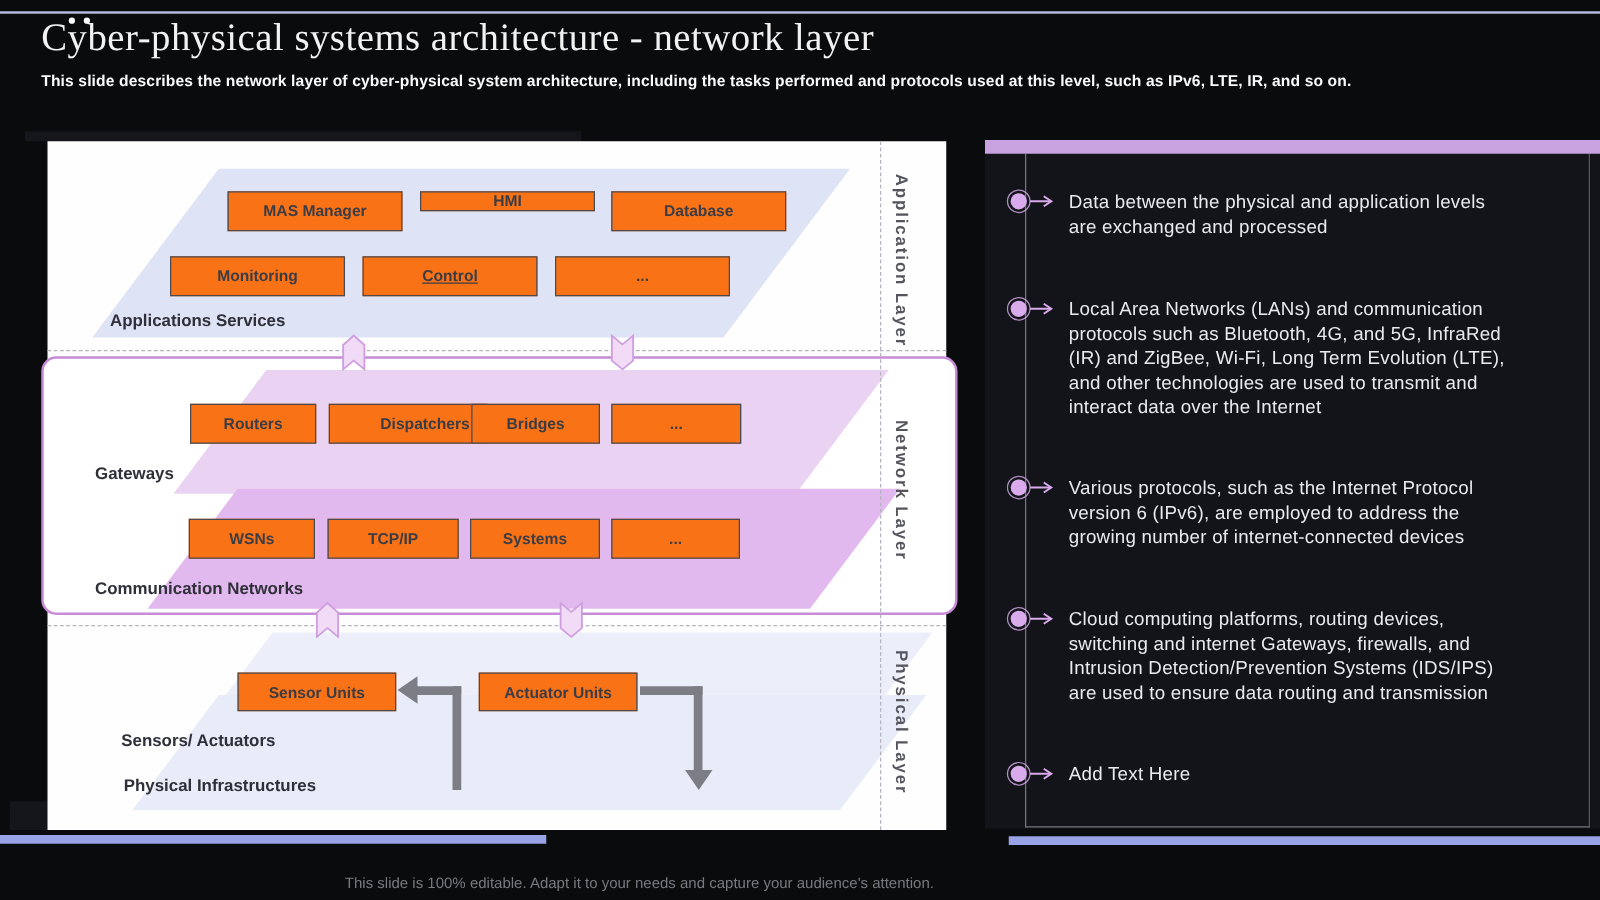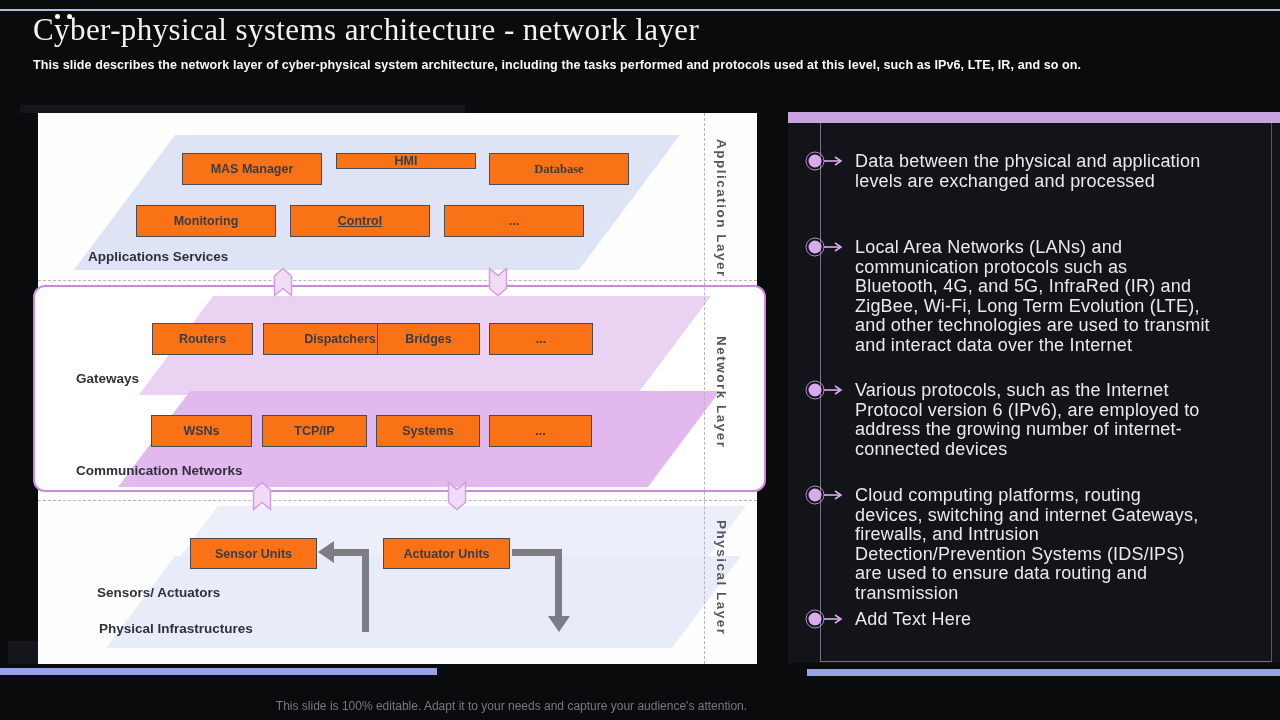--- a/index.html
+++ b/index.html
@@ -55,21 +55,21 @@
   .bar-bl{position:absolute;left:0;top:668px;width:437px;height:7px;background:#97a3e5;}
   .bar-br{position:absolute;left:807px;top:669px;width:473px;height:7px;background:#97a3e5;}
 
   
   .rpanel{position:absolute;left:788px;top:123px;width:492px;height:540px;background:#13141a;}
   .rpanel-topbar{position:absolute;left:788px;top:112px;width:492px;height:11px;background:#c9a3e0;}
   .content-frame{position:absolute;left:820px;top:123px;width:452px;height:539px;box-sizing:border-box;
                  border-left:1px solid rgba(215,212,230,.5);border-right:1px solid rgba(215,212,230,.35);
                  border-bottom:1px solid rgba(215,212,230,.5);}
   .bullet-marker{position:absolute;left:804px;width:46px;height:22px;}
-  .bullet-text{position:absolute;left:855px;width:358px;font-size:18px;line-height:19.5px;
+  .bullet-text{position:absolute;left:855px;width:358px;font-size:15px;line-height:19.5px;
                color:#eaeaed;letter-spacing:.2px;}
 
   .footer{position:absolute;left:0;top:699px;width:1023px;text-align:center;
           font-size:12px;color:#79797f;}
 </style>
 </head>
 <body>
 
 <div class="slide">
 
@@ -81,21 +81,21 @@
   <p class="subtitle">This slide describes the network layer of cyber-physical system architecture, including the tasks performed and protocols used at this level, such as IPv6, LTE, IR, and so on.</p>
 
   <div class="shadow-top"></div>
   <div class="shadow-left"></div>
 
   <div class="panel"></div>
 
   <div class="pg app" style="position:absolute;"></div>
   <div class="dbox" style="left:182px;top:153px;width:140px;height:32px;">MAS Manager</div>
   <div class="dbox" style="left:336px;top:153px;width:140px;height:16px;">HMI</div>
-  <div class="dbox" style="left:489px;top:153px;width:140px;height:32px;font-family:Liberation Serif, serif;">Database</div>
+  <div class="dbox" style="left:489px;top:153px;width:140px;height:32px;">Database</div>
   <div class="dbox" style="left:136px;top:205px;width:140px;height:32px;">Monitoring</div>
   <div class="dbox" style="left:290px;top:205px;width:140px;height:32px;text-decoration:underline;">Control</div>
   <div class="dbox" style="left:444px;top:205px;width:140px;height:32px;">...</div>
   <div class="pg-caption" style="left:88px;top:249px;">Applications Services</div>
 
   <div class="hdash" style="top:280px;"></div>
 
   <div class="netbox"></div>
   <div class="pg gw"></div>
   <div class="pg comm"></div>

